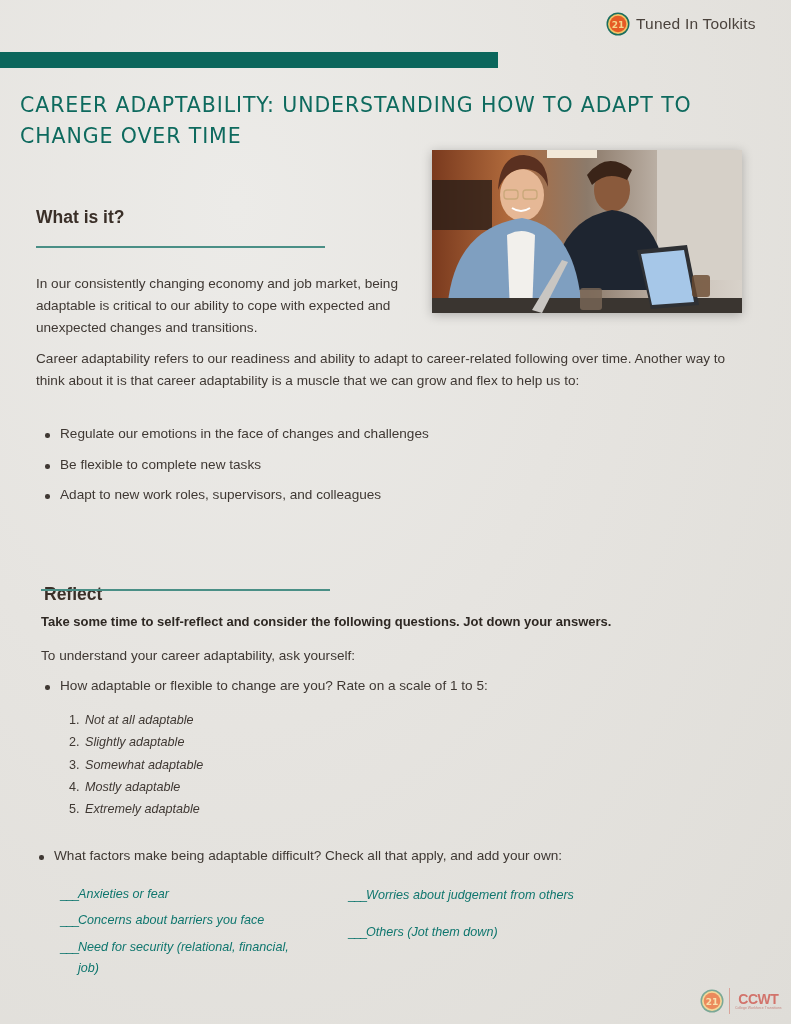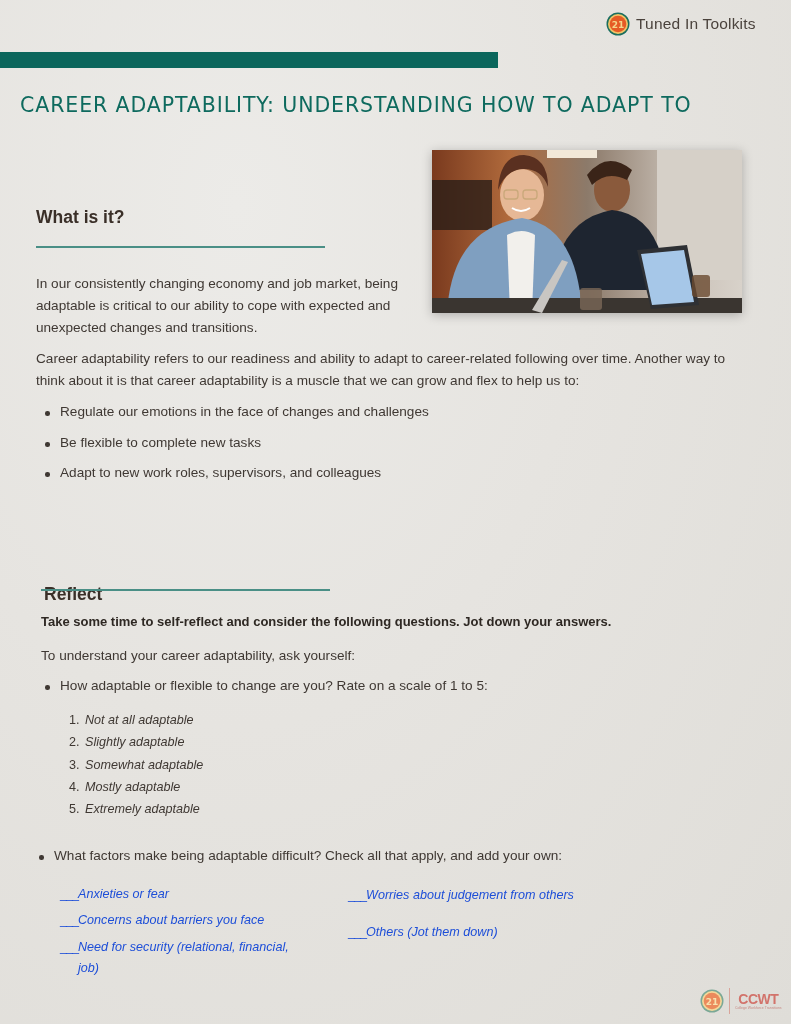--- a/index.html
+++ b/index.html
@@ -28,21 +28,21 @@
   .h2 { margin:0; font-weight:bold; font-size:17.5px; color:#3a2f28; }
   .rule { height:2px; background:#4a8f86; }
   .p { margin:0; font-size:13.6px; line-height:22px; color:#3f3833; }
   ul.bul { margin:0; padding:0; list-style:none; }
   ul.bul li { position:relative; padding-left:24px; font-size:13.6px; color:#3f3833; }
   ul.bul li::before { content:""; position:absolute; left:9px; top:7px; width:4.5px; height:4.5px; background:#3f3833; border-radius:50%; }
   ol.scale { margin:0; padding:0; list-style:none; }
   ol.scale li { font-size:12.6px; line-height:22.3px; color:#3f3833; }
   ol.scale li .num { display:inline-block; width:16px; font-style:normal; }
   ol.scale li .lbl { font-style:italic; }
-  .chk { font-size:12.6px; font-style:italic; color:#1d4ed8; line-height:21px; }
+  .chk { font-size:12.6px; font-style:italic; color:#0f766e; line-height:21px; }
   .chk .blank { font-style:normal; letter-spacing:-1px; }
   .bold-intro { font-weight:bold; font-size:13px; color:#2e2823; }
   .footer-logos { left:700px; top:988px; display:flex; align-items:center; gap:5px; }
   .ccwt { font-weight:bold; font-size:14px; color:#d2736b; letter-spacing:-0.5px; line-height:14px;text-align:center; }
   .ccwt-sub { font-size:3.5px; color:#c78a84; line-height:4px; }
 </style>
 </head>
 <body>
 
 <div class="abs brand">
@@ -52,20 +52,21 @@
     <circle cx="12" cy="12" r="8.3" fill="#e65a25"></circle>
     <text x="12" y="15.5" text-anchor="middle" font-size="9" font-weight="bold" fill="#f5d58a" font-family="DejaVu Sans, sans-serif">21</text>
   </svg>
   <span class="brand-text">Tuned In Toolkits</span>
 </div>
 
 <div class="abs top-bar"></div>
 
 <h1 class="abs title">
   <span>CAREER ADAPTABILITY: UNDERSTANDING HOW TO ADAPT TO</span><br>
+  <span>CHANGE OVER TIME</span>
 </h1>
 
 <div class="abs photo">
   <svg width="310" height="163" viewBox="0 0 310 163">
     <defs>
       <linearGradient id="bgL" x1="0" y1="0" x2="1" y2="0">
         <stop offset="0" stop-color="#7a3a1e"></stop>
         <stop offset="0.25" stop-color="#b06a3c"></stop>
         <stop offset="0.5" stop-color="#8c7a6a"></stop>
         <stop offset="0.8" stop-color="#c9c0b6"></stop>
@@ -99,21 +100,21 @@
 </div>
 
 <h2 class="abs h2" style="left:36px; top:207px;">What is it?</h2>
 <div class="abs rule" style="left:36px; top:246px; width:289px;"></div>
 
 <p class="abs p" style="left:36px; top:273px; width:378px;">In our consistently changing economy and job market, being adaptable is critical to our ability to cope with expected and unexpected changes and transitions.</p>
 
 <p class="abs p" style="left:36px; top:348px; width:700px;">Career adaptability refers to our readiness and ability to adapt to career-related following over time. Another way to think about it is that career adaptability is a muscle that we can grow and flex to help us to:</p>
 
 <ul class="abs bul" style="left:36px; top:404px; width:680px;">
-  <li style="height:31px;">Regulate our emotions in the face of changes and challenges</li>
+  <li style="height:31px;margin-top:22px;">Regulate our emotions in the face of changes and challenges</li>
   <li style="height:30px;">Be flexible to complete new tasks</li>
   <li style="height:30px;">Adapt to new work roles, supervisors, and colleagues</li>
 </ul>
 
 <h2 class="abs h2" style="left:44px; top:548px;margin-top:36px;">Reflect</h2>
 <div class="abs rule" style="left:41px; top:589px; width:289px;"></div>
 
 <p class="abs p bold-intro" style="left:41px; top:611px; width:700px;">Take some time to self-reflect and consider the following questions. Jot down your answers.</p>
 
 <p class="abs p" style="left:41px; top:645px; width:700px;">To understand your career adaptability, ask yourself:</p>

